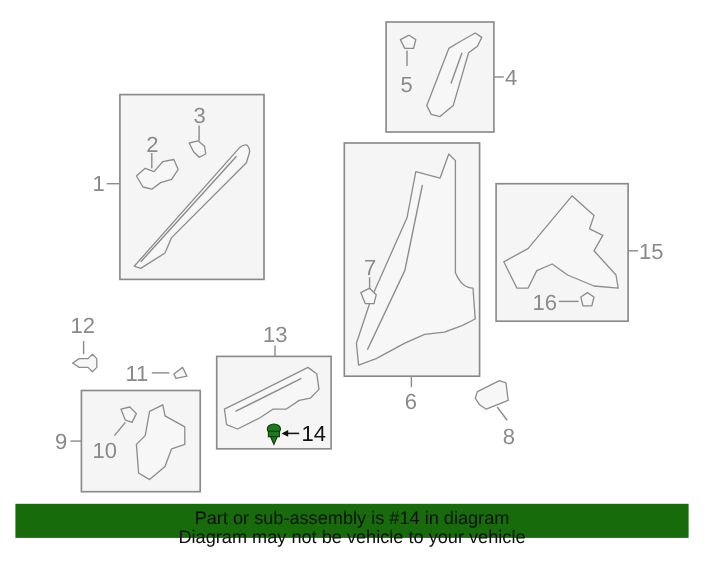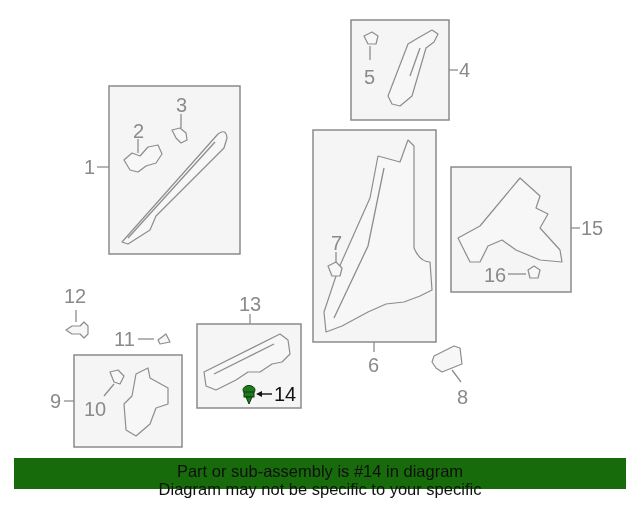--- a/index.html
+++ b/index.html
@@ -108,14 +108,14 @@
     <line class="ln" x1="64" y1="401" x2="74" y2="401"></line>
     <text class="lbl" x="50" y="408">9</text>
     <path class="part" d="M110 372 L118 370 L124 376 L120 384 L114 382 Z"></path>
     <line class="ln" x1="104" y1="396" x2="114" y2="384"></line>
     <text class="lbl" x="84" y="416">10</text>
   </g>
 </svg>
 
 <div id="banner">
   <div>Part or sub-assembly is #14 in diagram</div>
-  <div>Diagram may not be specific to your specific</div>
+  <div>Diagram may not be vehicle to your vehicle</div>
 </div>
 
 </body></html>

